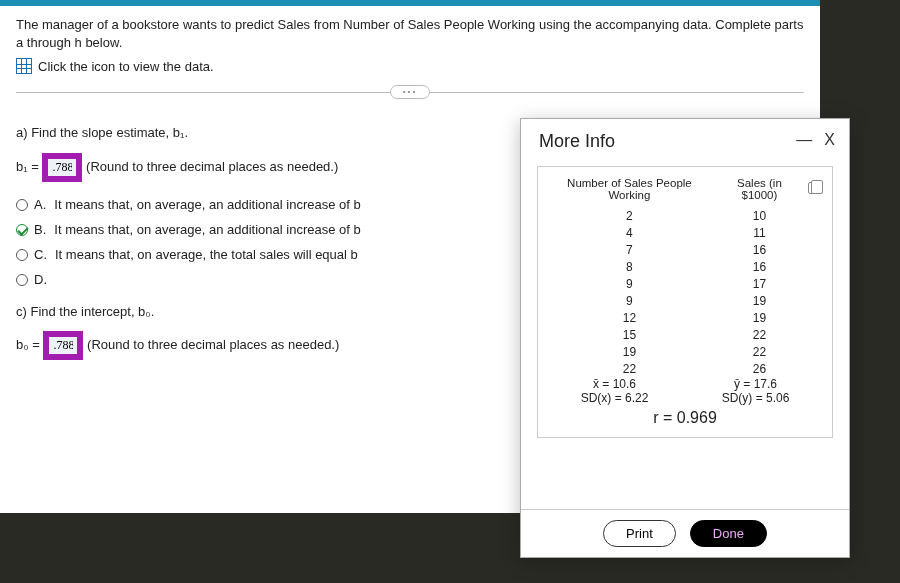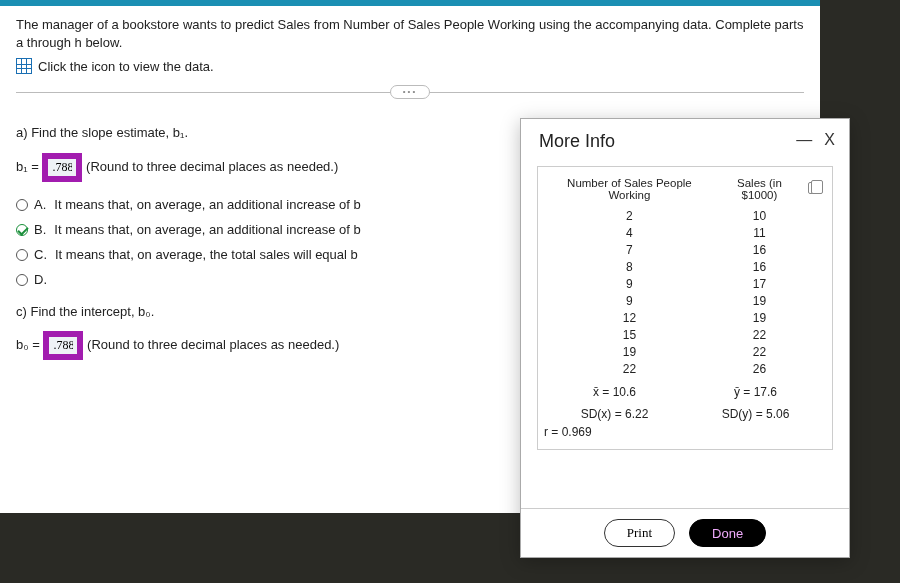--- a/index.html
+++ b/index.html
@@ -100,31 +100,31 @@
   .copy-cell { width: 18px; }
   .copy-icon {
     width: 14px; height: 12px; border: 1px solid #888; border-radius: 2px;
     position: relative; display: inline-block;
   }
   .copy-icon::after {
     content:""; position:absolute; left:2px; top:-3px;
     width:10px; height:12px; border:1px solid #888; border-radius:2px;
     background:#fff;
   }
-  .stats-row { display: flex; justify-content: space-around; margin-top: 8px; font-size: 12px; }
-  .stats-center { margin-top: 4px; font-size: 12px; }
+  .stats-row { display: flex; justify-content: space-around; font-size: 12px; }
+  .stats-center { text-align: center; margin-top: 4px; font-size: 16px; }
   .modal-footer {
     border-top: 1px solid #ccc;
     padding: 10px; display: flex; justify-content: center; gap: 14px;
   }
   .btn {
     padding: 5px 22px; border-radius: 16px; font-size: 13px;
     border: 1px solid #333; cursor: pointer;
   }
-  .btn-print { background: #fff; color: #000; font-family: Liberation Serif, serif; }
+  .btn-print { background: #fff; color: #000; }
   .btn-done { background: #000; color: #f0abfc; border-color: #000; }
 </style>
 </head>
 <body>
 
 <div class="page">
   <div class="topbar"></div>
 
   <p class="problem-text">The manager of a bookstore wants to predict Sales from Number of Sales People Working using the accompanying data. Complete parts a through h below.</p>
 

